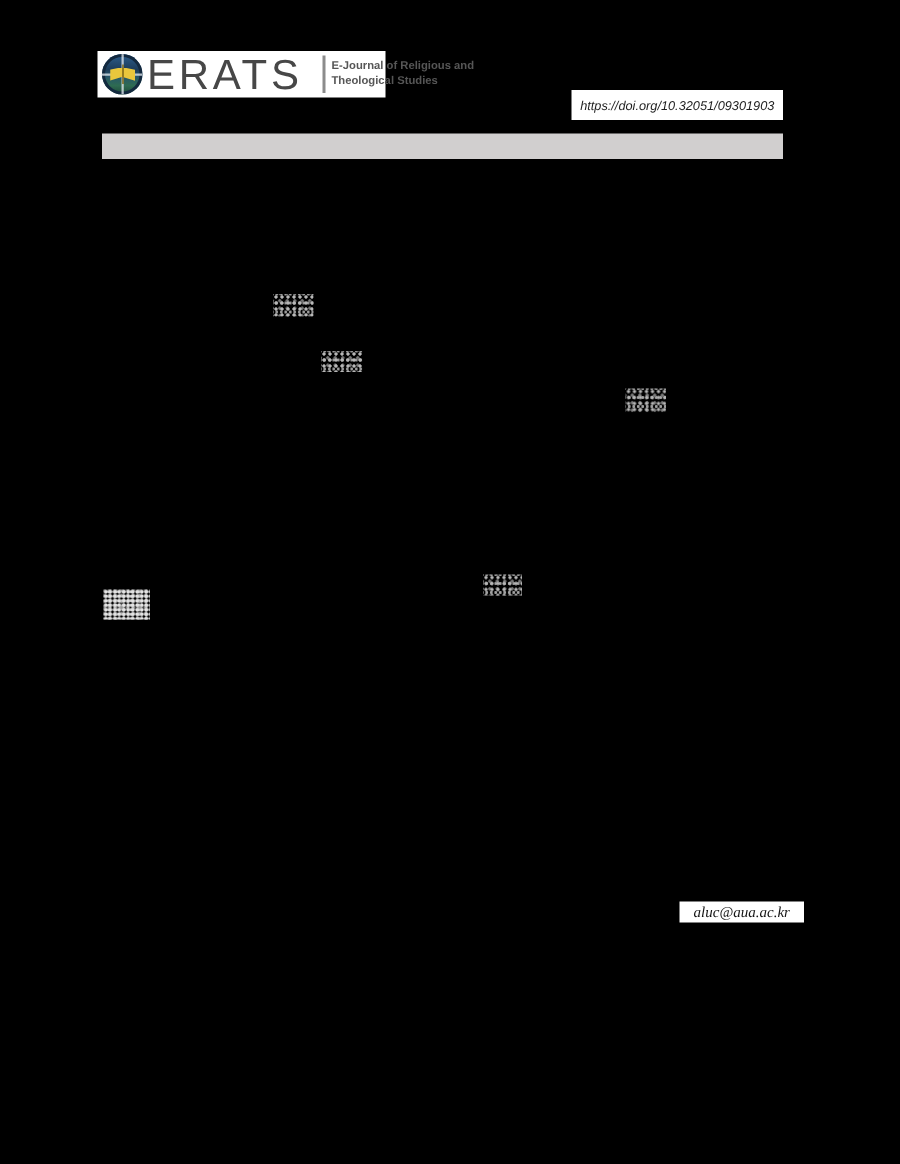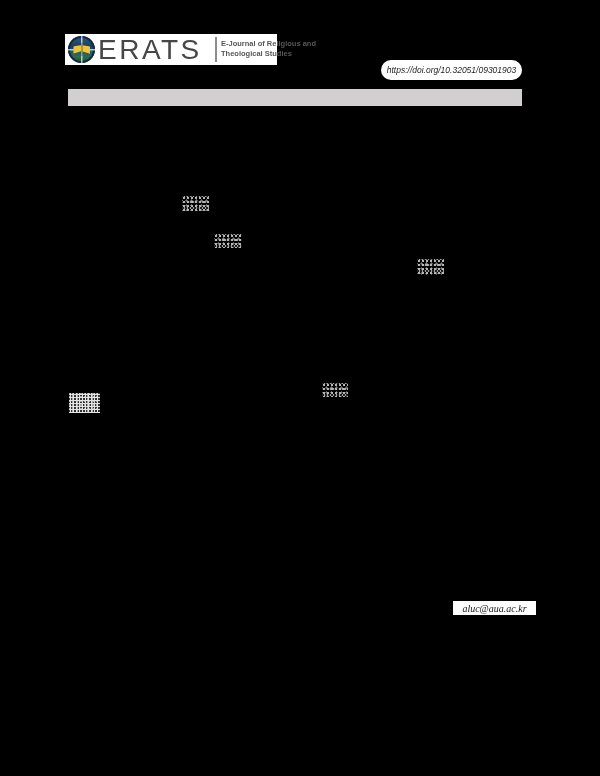--- a/index.html
+++ b/index.html
@@ -13,21 +13,21 @@
     height: 776px;
     background: #000000;
     overflow: hidden;
     font-family: "Liberation Sans", sans-serif;
   }
 
   
   .logo-box {
     position: absolute;
     left: 65px; top: 34px;
-    width: 212px; height: 31px;
+    width: 192px; height: 31px;
     background: #ffffff;
   }
   .globe {
     position: absolute;
     left: 3px; top: 2px;
     width: 27px; height: 27px;
     border-radius: 50%;
     background: linear-gradient(180deg, #2d5f8f 0%, #1d3c5a 38%, #27556b 55%, #2e6b52 78%, #1c4736 100%);
     box-shadow: inset 0 0 0 2px #13293f;
   }
@@ -83,21 +83,20 @@
 
   
   .doi-strip {
     position: absolute;
     left: 381px; top: 60px;
     width: 141px; height: 20px;
     background: #ffffff;
     display: flex;
     align-items: center;
     justify-content: center;
-    border-radius: 10px;
   }
   .doi-strip span {
     font-family: "Liberation Sans", sans-serif;
     font-style: italic;
     font-size: 8.5px;
     color: #1e1e1e;
     white-space: nowrap;
   }
 
   

